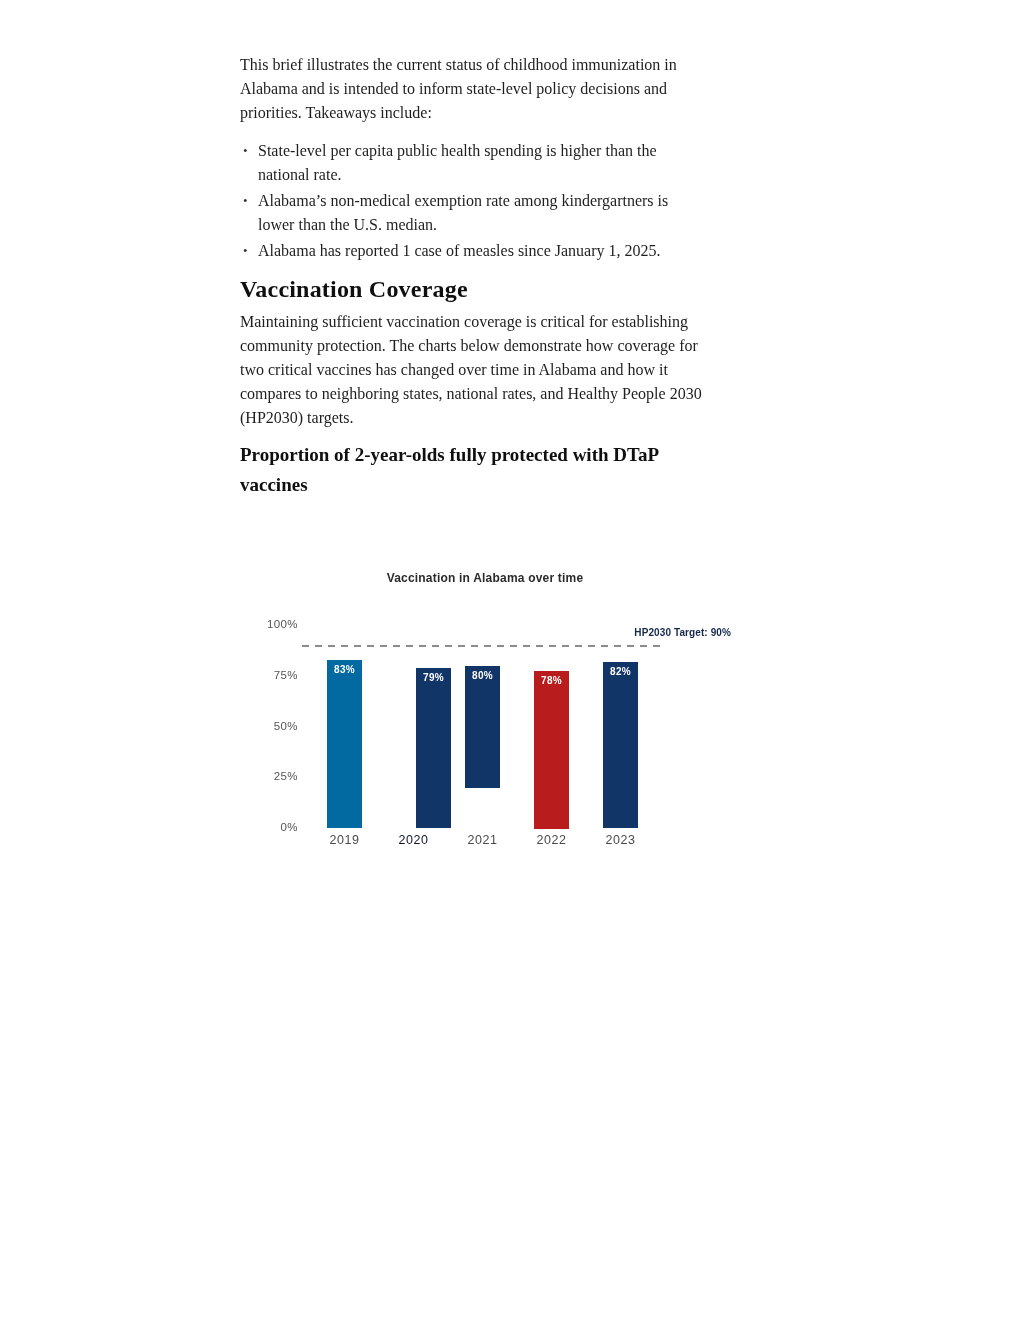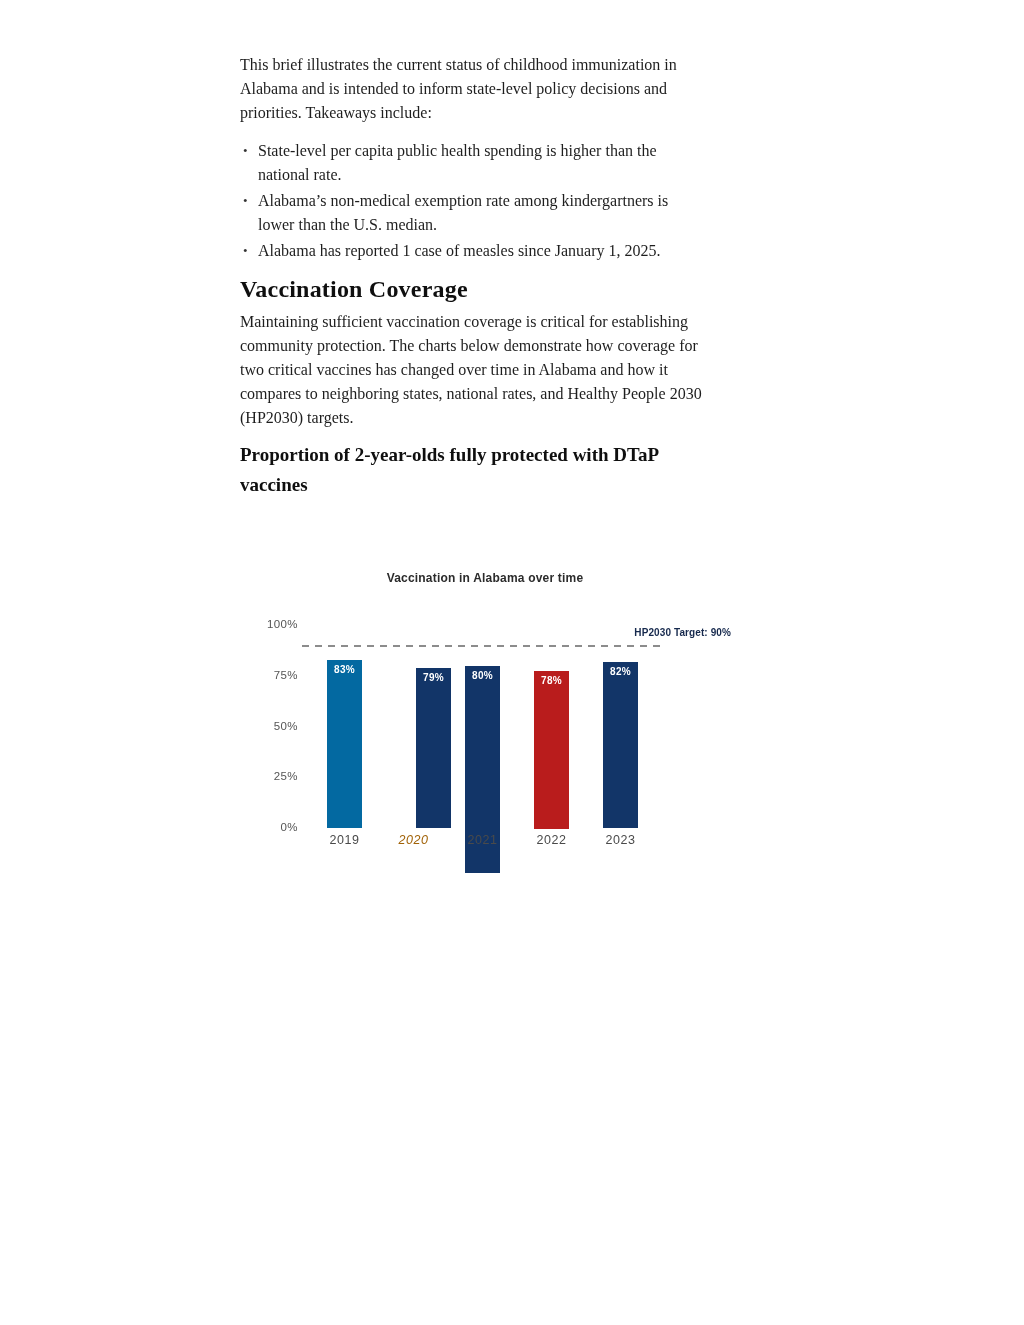--- a/index.html
+++ b/index.html
@@ -164,22 +164,22 @@
       <div class="ytick" style="top: 199.25px; color: rgb(85, 85, 85);">25%</div>
       <div class="ytick" style="top: 250px; color: rgb(85, 85, 85);">0%</div>
       <div class="target-line" style="left: 44px; width: 361px; top: 74.3px; background: repeating-linear-gradient(90deg, rgb(140, 140, 140) 0px, rgb(140, 140, 140) 7px, transparent 7px, transparent 13px);"></div>
       <div class="bar" style="left: 69px; top: 88.51px; height: 168.49px; background: #0369a1;">
         <div class="bar-label" style="color: rgb(255, 255, 255);">83%</div>
       </div>
       <div class="xtick" style="left: 56.5px; top: 262px; color: rgb(74, 74, 74);">2019</div>
       <div class="bar" style="left: 138px; top: 96.63px; height: 160.37px; background: rgb(18, 53, 104); margin-left: 20px;">
         <div class="bar-label" style="color: rgb(255, 255, 255);">79%</div>
       </div>
-      <div class="xtick" style="left: 125.5px; top: 262px; color: #a16207; font-style: italic;">2020</div>
-      <div class="bar" style="left: 207px; top: 94.6px; height: 207px; background: rgb(18, 53, 104);">
+      <div class="xtick" style="left: 125.5px; top: 262px; color: #0f172a;">2020</div>
+      <div class="bar" style="left: 207px; top: 94.6px; height: 122px; background: rgb(18, 53, 104);">
         <div class="bar-label" style="color: rgb(255, 255, 255);">80%</div>
       </div>
       <div class="xtick" style="left: 194.5px; top: 262px; color: rgb(74, 74, 74);">2021</div>
       <div class="bar" style="left: 276px; top: 100px; height: 158.34px; background: #b91c1c;">
         <div class="bar-label" style="color: rgb(255, 255, 255);">78%</div>
       </div>
       <div class="xtick" style="left: 263.5px; top: 262px; color: rgb(74, 74, 74);">2022</div>
       <div class="bar" style="left: 345px; top: 90.54px; height: 166.46px; background: rgb(18, 53, 104);">
         <div class="bar-label" style="color: rgb(255, 255, 255);">82%</div>
       </div>

